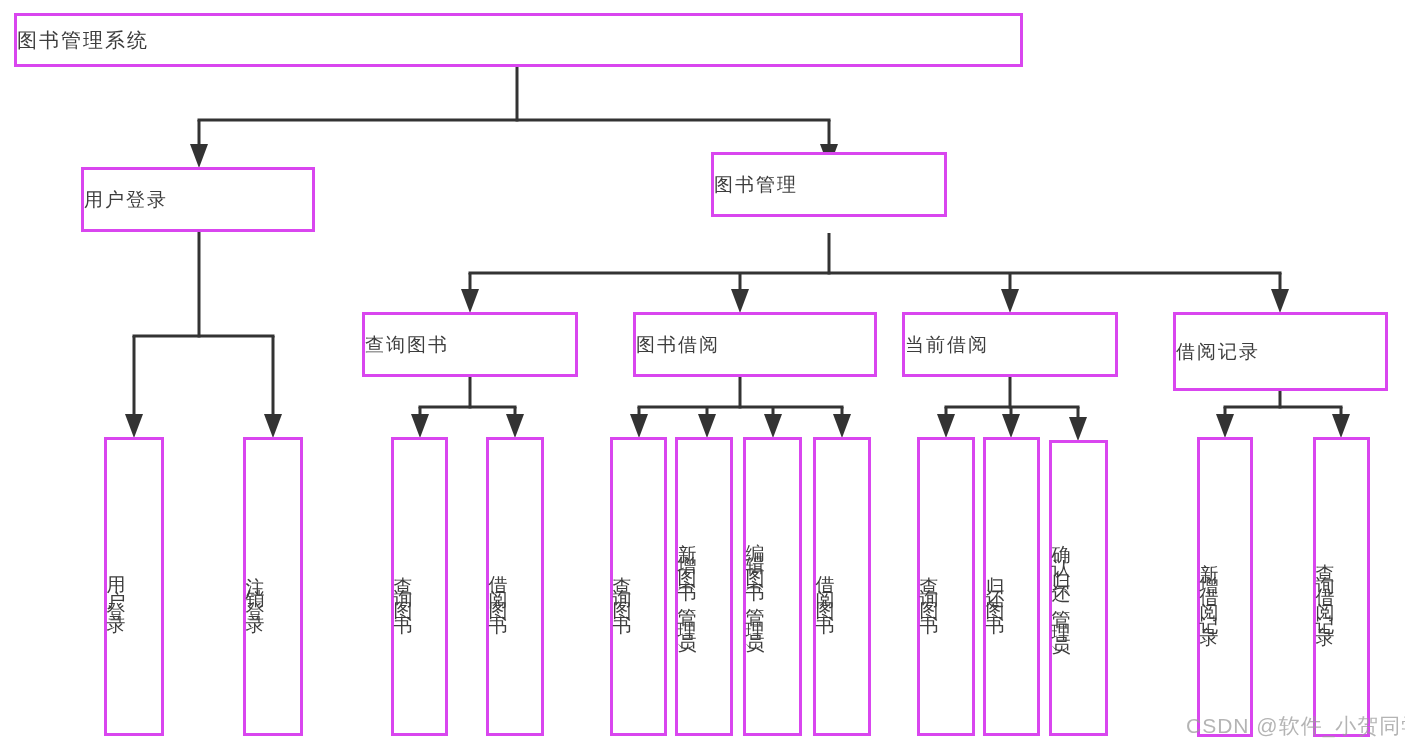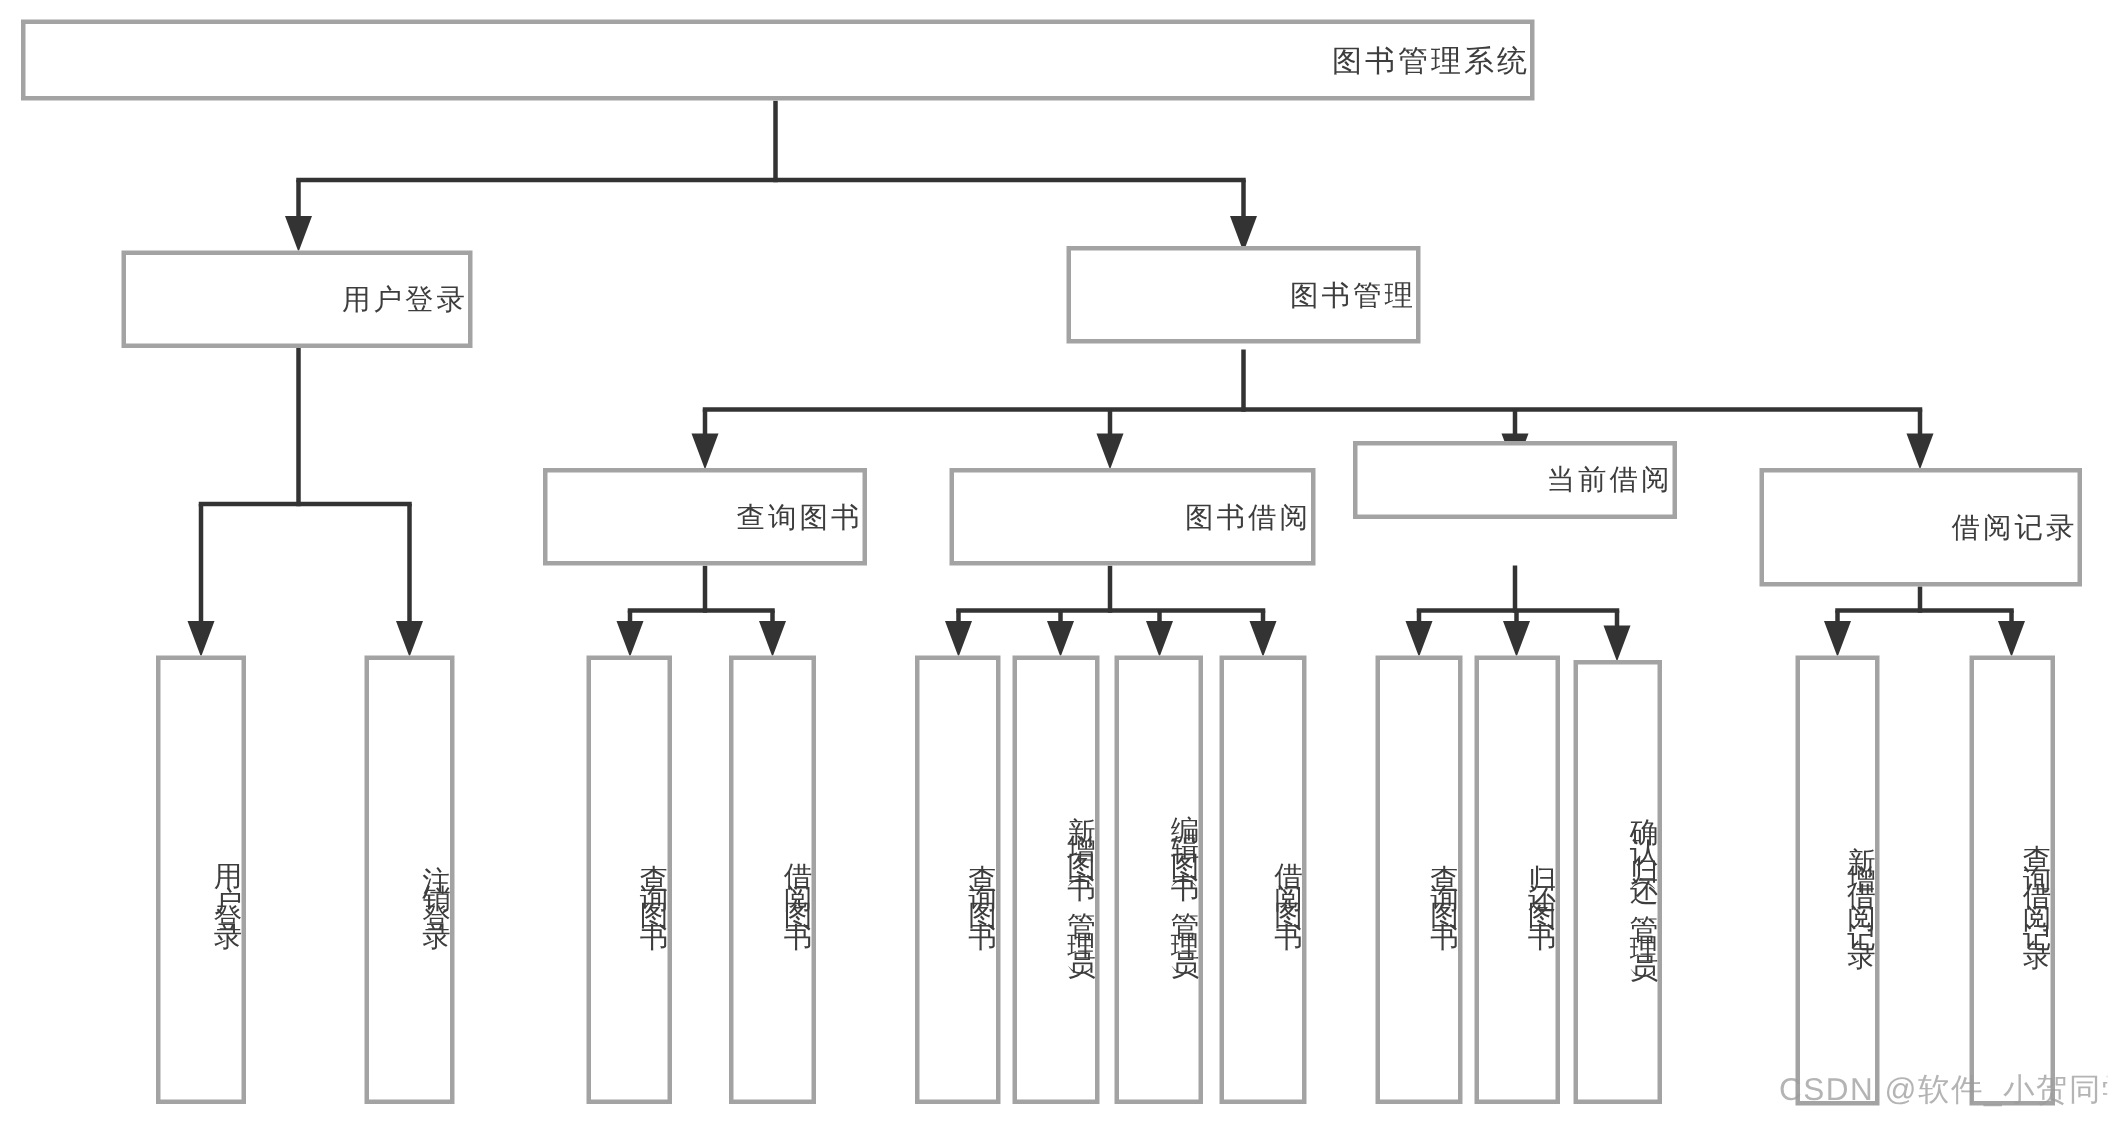--- a/index.html
+++ b/index.html
@@ -7,23 +7,23 @@
     position:relative;
     width:1405px;height:747px;
     background:#ffffff;
     font-family:"Liberation Sans", sans-serif;
     overflow:hidden;
   }
   #wires{position:absolute;left:0;top:0;width:1405px;height:747px;}
   .box{
     position:absolute;
     background:#ffffff;
-    border:3px solid #a3a3a3;
+    border:3px solid #d946ef;
     box-sizing:border-box;
-    display:flex;align-items:center;justify-content:flex-end;
+    display:flex;align-items:center;justify-content:flex-start;
     color:#3d3d3d;
     font-size:19px;
     letter-spacing:2px;
     z-index:2;
   }
   .vbox span{
     writing-mode:vertical-rl;
     text-orientation:mixed;
     letter-spacing:13px;
     line-height:1;
@@ -111,31 +111,31 @@
     </g>
   </svg>
 
   <div class="box root" style="left:14px;top:13px;width:1009px;height:54px;">
     <span>图书管理系统</span>
   </div>
 
   <div class="box" style="left:81px;top:167px;width:234px;height:65px;">
     <span>用户登录</span>
   </div>
-  <div class="box" style="left:711px;top:164px;width:236px;height:65px;">
+  <div class="box" style="left:711px;top:152px;width:236px;height:65px;">
     <span>图书管理</span>
   </div>
 
   <div class="box" style="left:362px;top:312px;width:216px;height:65px;">
     <span>查询图书</span>
   </div>
   <div class="box" style="left:633px;top:312px;width:244px;height:65px;">
     <span>图书借阅</span>
   </div>
-  <div class="box" style="left:902px;top:294px;width:216px;height:52px;">
+  <div class="box" style="left:902px;top:312px;width:216px;height:65px;">
     <span>当前借阅</span>
   </div>
   <div class="box" style="left:1173px;top:312px;width:215px;height:79px;">
     <span>借阅记录</span>
   </div>
 
   <div class="box vbox" style="left:104px;top:437px;width:60px;height:299px;">
     <span>用户登录</span>
   </div>
   <div class="box vbox" style="left:243px;top:437px;width:60px;height:299px;">

